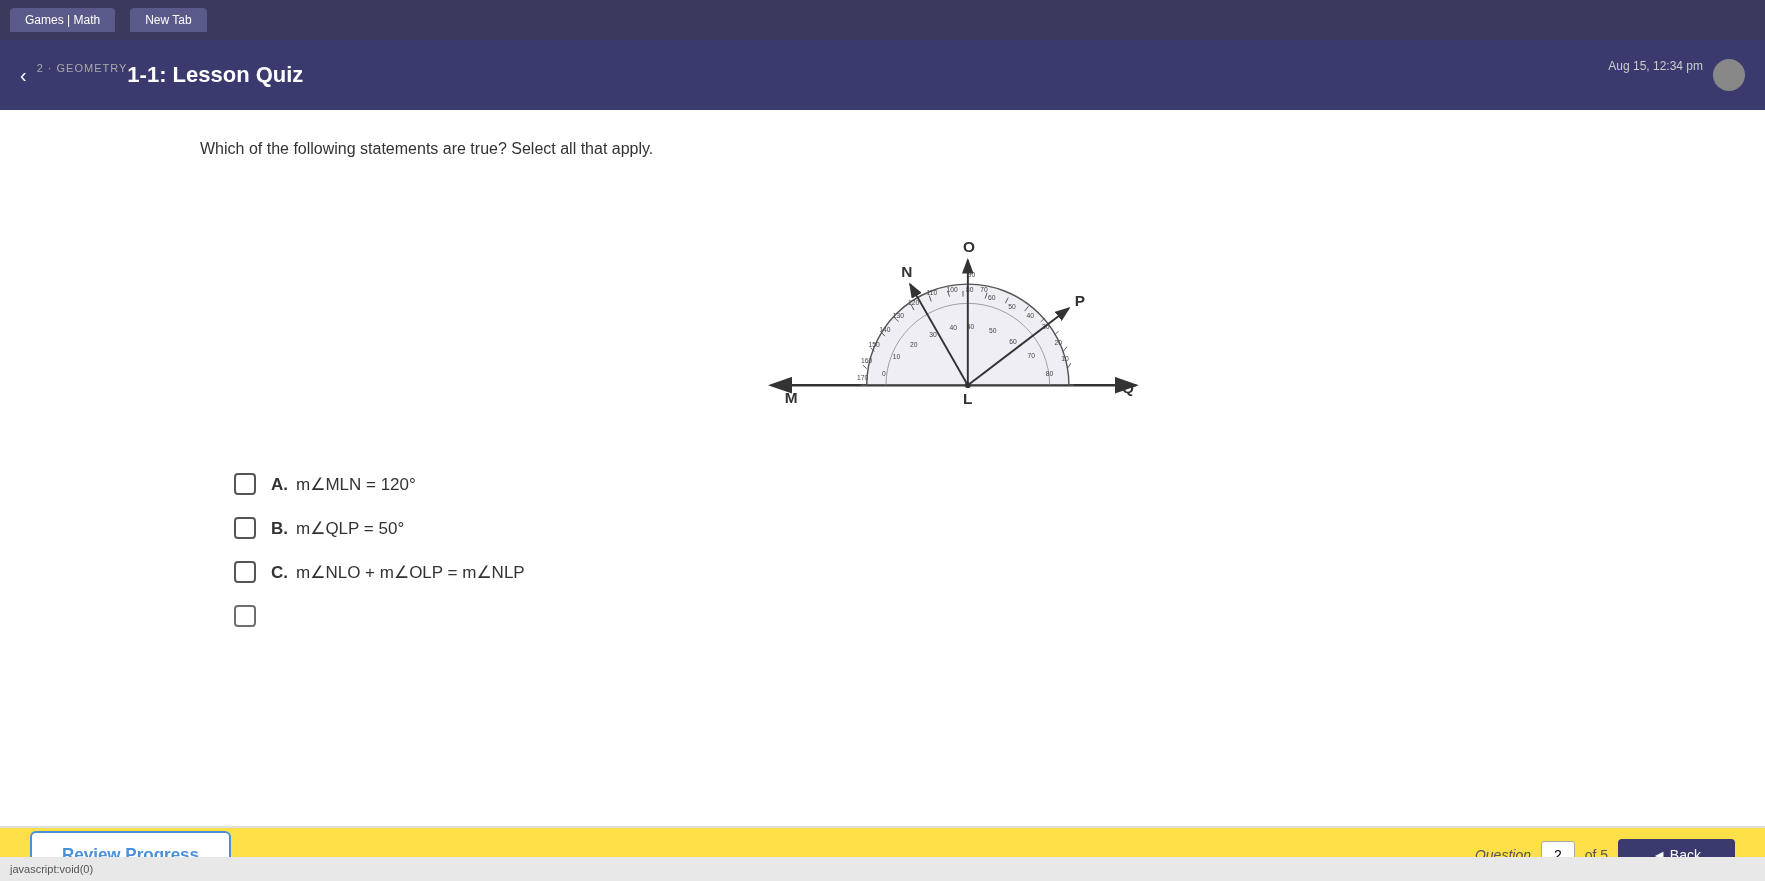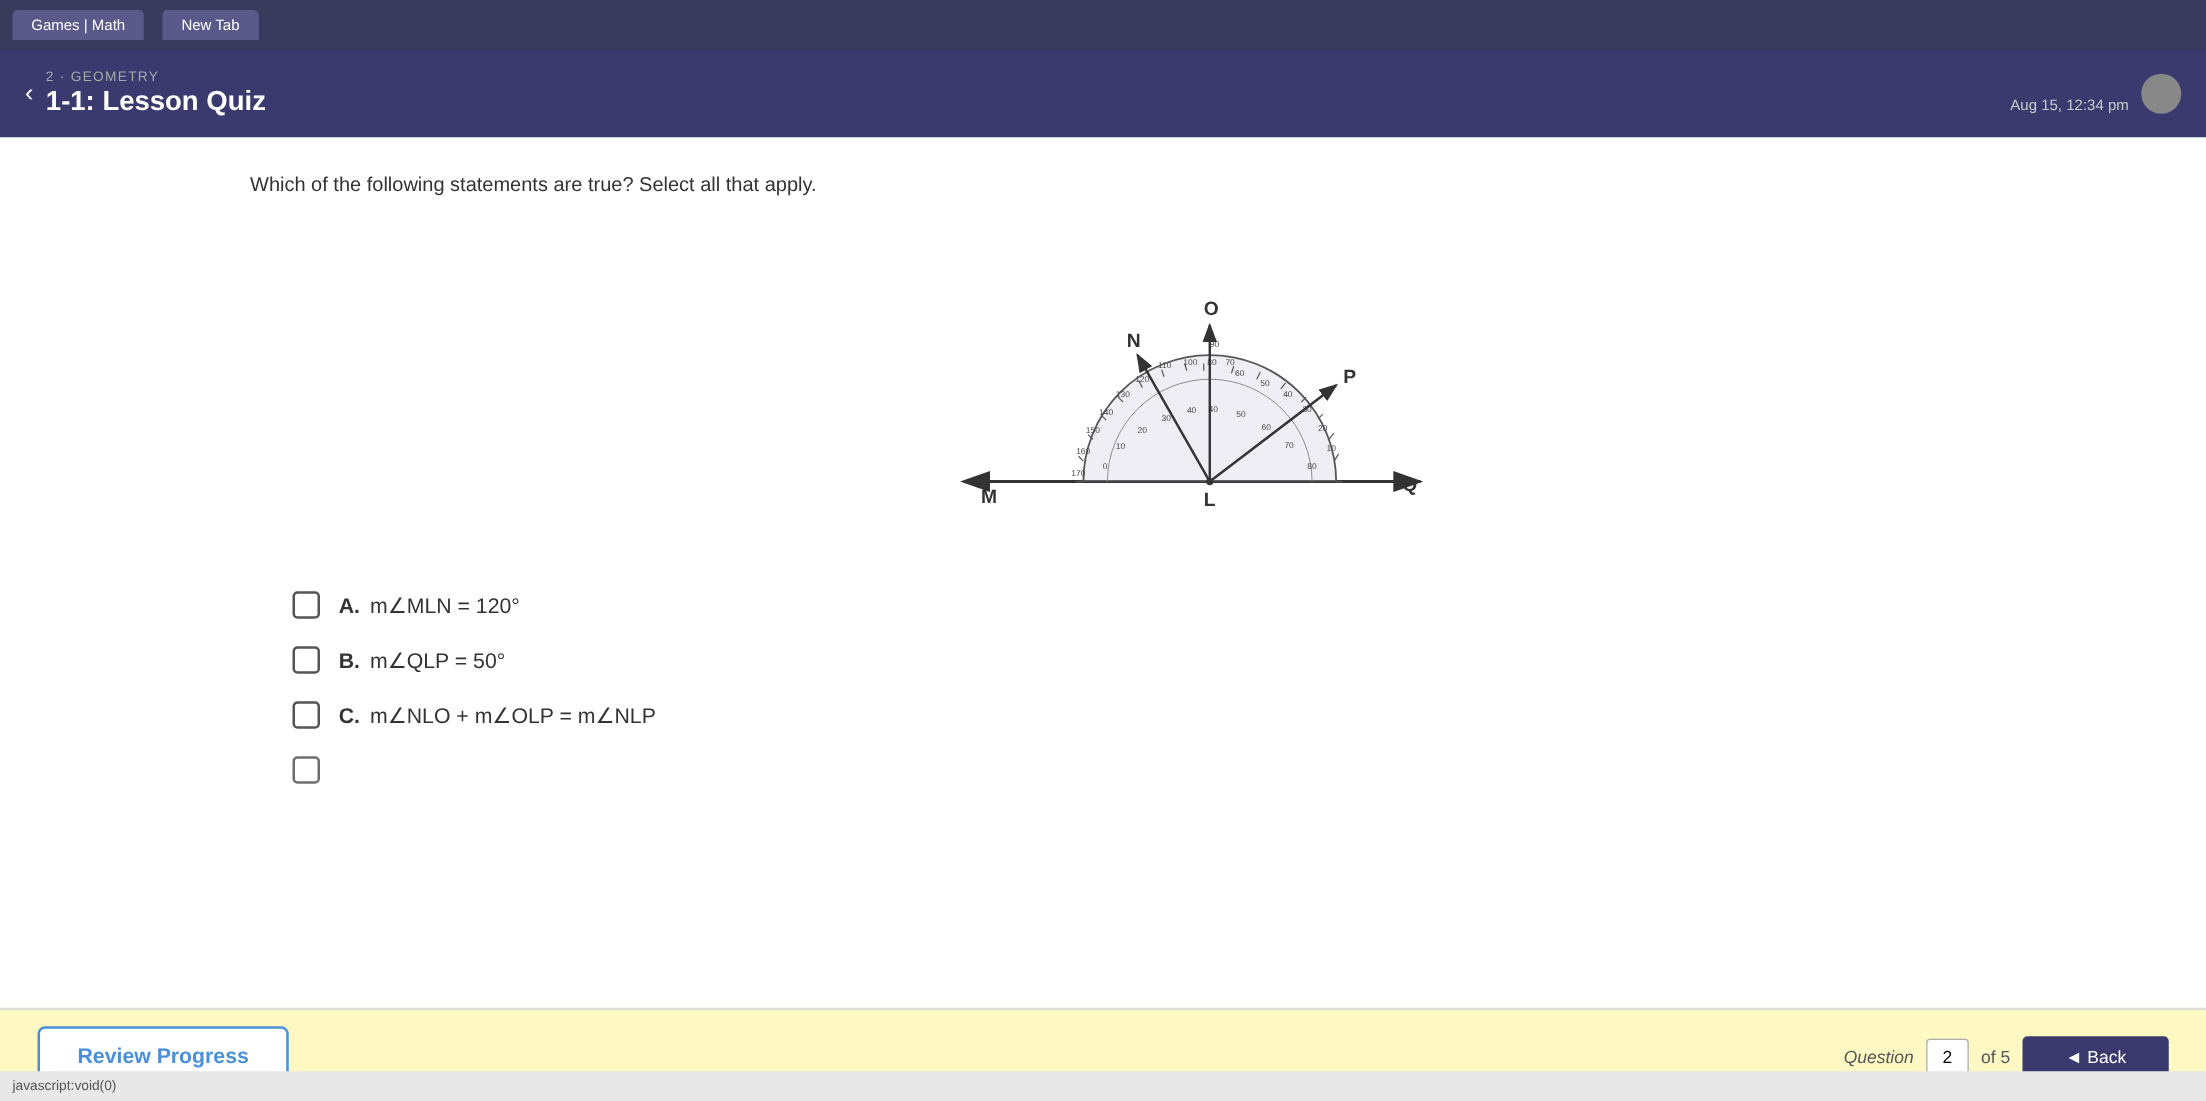--- a/index.html
+++ b/index.html
@@ -59,40 +59,40 @@
 
     .back-arrow {
       font-size: 20px;
       margin-right: 10px;
       cursor: pointer;
       color: #fff;
     }
 
     .nav-info {
       display: flex;
-      flex-direction: column;
+      flex-direction: row;
     }
 
     .nav-subtitle {
       font-size: 11px;
       color: #aaa;
       text-transform: uppercase;
       letter-spacing: 1px;
     }
 
     .nav-title {
       font-size: 22px;
       font-weight: bold;
       color: #fff;
     }
 
     .top-nav-right {
       margin-left: auto;
       display: flex;
-      align-items: flex-end;
+      align-items: flex-start;
       gap: 10px;
     }
 
     .nav-date {
       font-size: 12px;
       color: #ccc;
     }
 
     .nav-avatar {
       width: 32px;
@@ -158,22 +158,22 @@
       color: #333;
     }
 
     .answer-text .choice-letter {
       font-weight: bold;
       margin-right: 8px;
     }
 
     
     .bottom-bar {
-      height: 75px;
-      background: #fef9c3;
+      height: 55px;
+      background: #fde047;
       border-top: 2px solid #ddd;
       display: flex;
       align-items: center;
       padding: 0 30px;
       justify-content: space-between;
     }
 
     .review-progress-btn {
       background: #fff;
       border: 2px solid #4a90d9;

